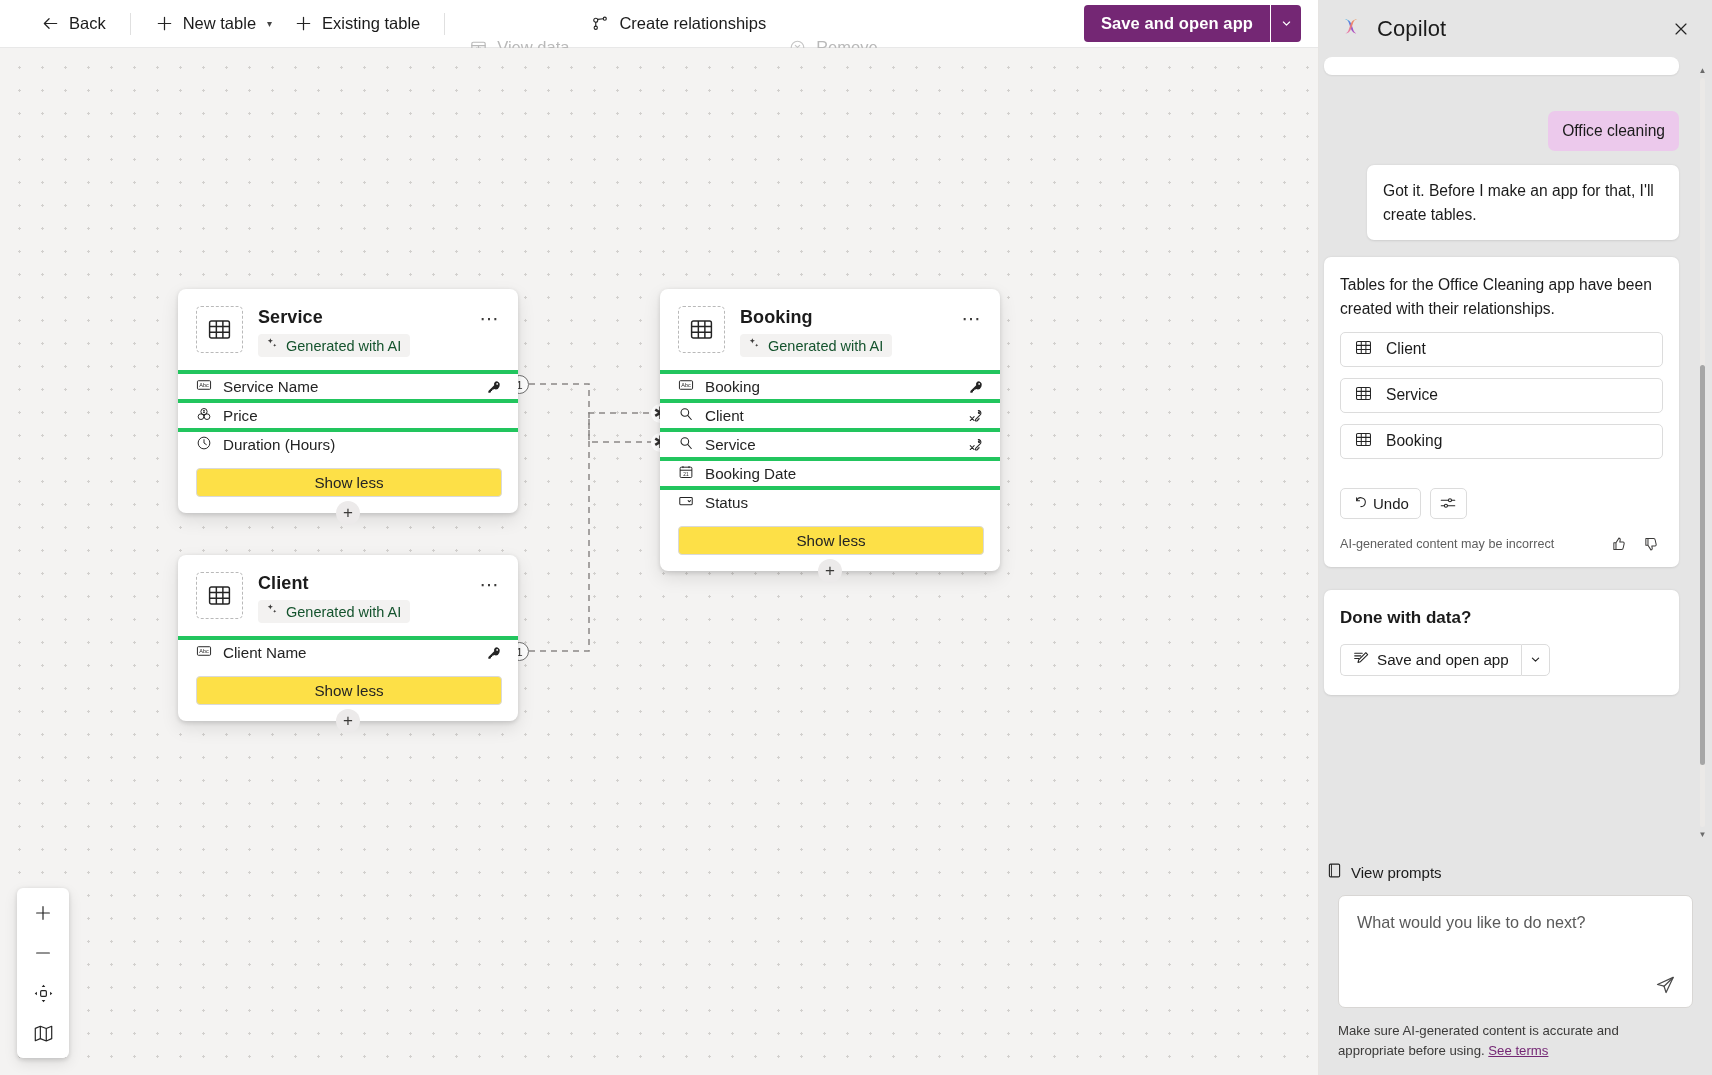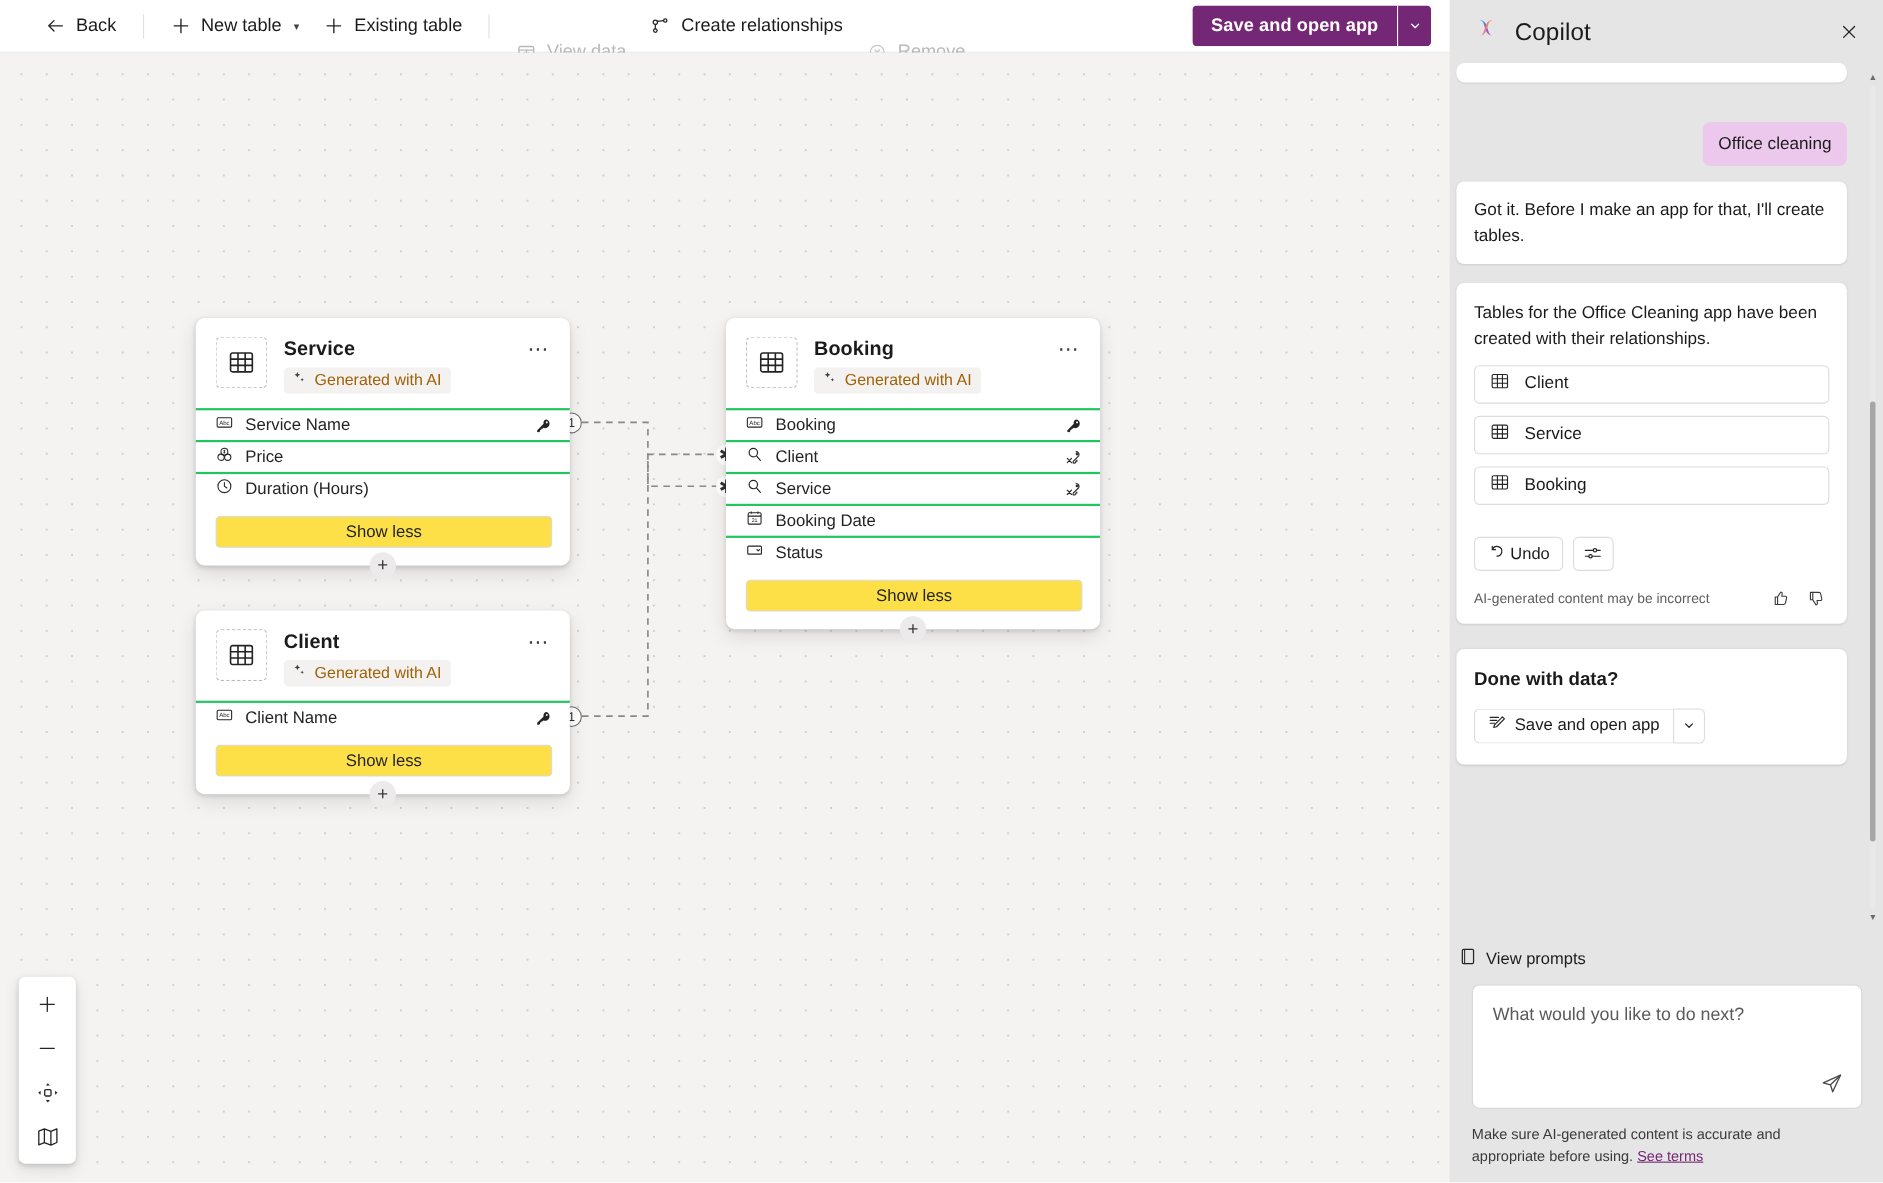--- a/index.html
+++ b/index.html
@@ -63,26 +63,26 @@
   .tcard-head { display: flex; align-items: flex-start; padding: 17px 16px 13px 18px; gap: 15px; }
   .tbl-icon {
     width: 47px; height: 47px; min-width:47px; border: 1px dashed #b9b9b9; border-radius: 5px;
     display: flex; align-items: center; justify-content: center; background:#fff;
   }
   .thead-txt { flex: 1 1 auto; padding-top: 1px; }
   .tname { font-size: 18px; font-weight: bold; color: #1b1b1b; line-height: 1.18; letter-spacing:.1px;}
   .ai-chip {
     display: inline-flex; align-items: center; gap: 7px; margin-top: 6px;
     background: #f3f2f1; border-radius: 4px; padding: 3px 9px 3px 7px;
-    font-size: 14.5px; color: #a16207;
+    font-size: 14.5px; color: #14532d;
   }
   .dots { font-size: 19px; color: #3b3a39; letter-spacing: 1.4px; cursor: pointer; padding: 0 2px; line-height: 10px; margin-top:8px; }
   .frow {
     display: flex; align-items: center; gap: 11px; height: 29px;
-    padding: 0 16px 0 18px; border-top: 2px solid #22c55e; position: relative;
+    padding: 0 16px 0 18px; border-top: 4px solid #22c55e; position: relative;
   }
   .frow .flabel { font-size: 15.2px; color: #242424; flex: 1 1 auto; }
   .frow .fkey { display:flex; align-items:center; }
   .show-less {
     margin: 11px 16px 16px 18px; height: 29px; border: 1px solid #d9d9d9;
     border-radius: 4px; display: flex; align-items: center; justify-content: center;
     font-size: 15.2px; color: #242424; cursor: pointer; background:#fde047;
   }
   .plus-handle {
     position: absolute; left: 50%; transform: translateX(-50%); bottom: -12px;
@@ -136,20 +136,21 @@
     box-shadow: 0 .8px 2px rgba(0,0,0,.09);
   }
   .msg-user {
     background: #ecc9ec; color: #1b1b1b; font-size: 15.6px; border-radius: 7px;
     padding: 11px 14px; margin: 36px 0 0 auto; width: max-content; max-width: 86%;
   }
   .msg-bot {
     background: #fff; border-radius: 7px; padding: 14px 16px; margin-top: 14px;
     font-size: 15.6px; color: #1b1b1b; line-height: 1.52;
     box-shadow: 0 .8px 2.2px rgba(0,0,0,.10);
+    margin-left: 43px;
   }
   .card-bot {
     background: #fff; border-radius: 7px; padding: 16px 16px 12px 16px; margin-top: 17px;
     box-shadow: 0 .8px 2.2px rgba(0,0,0,.10);
   }
   .card-bot p { font-size: 15.6px; color: #1b1b1b; line-height: 1.52; }
   .tbl-pill {
     display: flex; align-items: center; gap: 13px; height: 35px; margin-top: 11px;
     border: 1px solid #dcdcdc; border-radius: 5px; padding: 0 13px;
     font-size: 15.6px; color: #1b1b1b; cursor: pointer; background:#fff;

